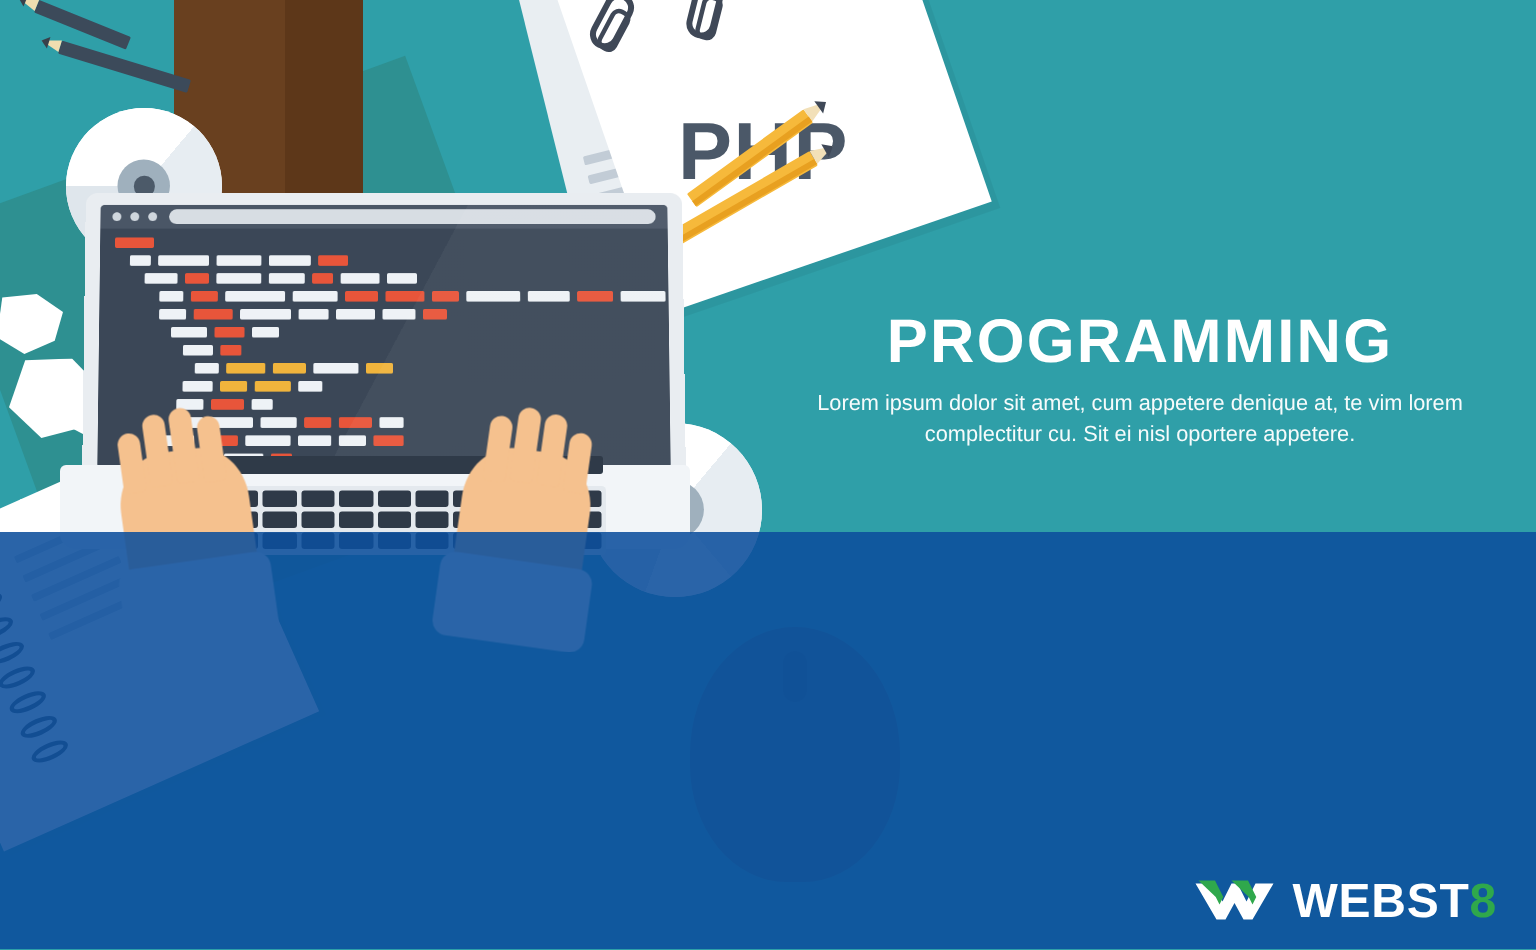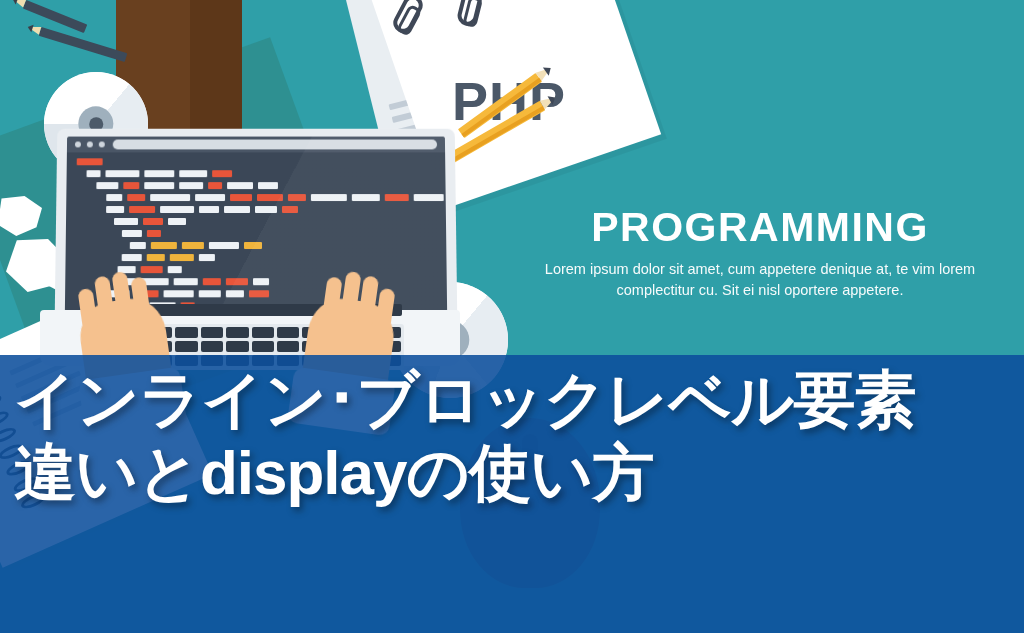--- a/index.html
+++ b/index.html
@@ -443,19 +443,27 @@
     <div class="prog-title">PROGRAMMING</div>
     <div class="prog-sub">
       <div>Lorem ipsum dolor sit amet, cum appetere denique at, te vim lorem</div>
       <div>complectitur cu. Sit ei nisl oportere appetere.</div>
     </div>
   </div>
 
 
   <div class="blue-band"></div>
 
-  <div class="title-wrap">
-    <div class="title-line">インライン･ブロックレベル要素</div>
-    <div class="title-line">違いとdisplayの使い方</div>
+
+  <div class="logo">
+    <svg class="mark" viewBox="0 0 56 34">
+      <path d="M2 6 L14 6 L20 18 L26 6 L30 6 L36 18 L42 6 L54 6 L40 30 L34 30 L28 19 L22 30 L16 30 Z" fill="#ffffff"></path>
+      <path d="M4 4 L15 4 L20.5 15 L15.5 15 Z" fill="#2fa84c"></path>
+      <path d="M26 4 L37 4 L42.5 15 L37.5 15 Z" fill="#2fa84c"></path>
+      <path d="M15.5 15 L20.5 15 L18 20 Z" fill="#2fa84c"></path>
+      <path d="M37.5 15 L42.5 15 L40 20 Z" fill="#2fa84c"></path>
+    </svg>
+    <span class="wordmark">
+      <span class="w-white">WEBST</span><span class="w-green">8</span>
+    </span>
   </div>
 
-
 </div>
 
 </body></html>

